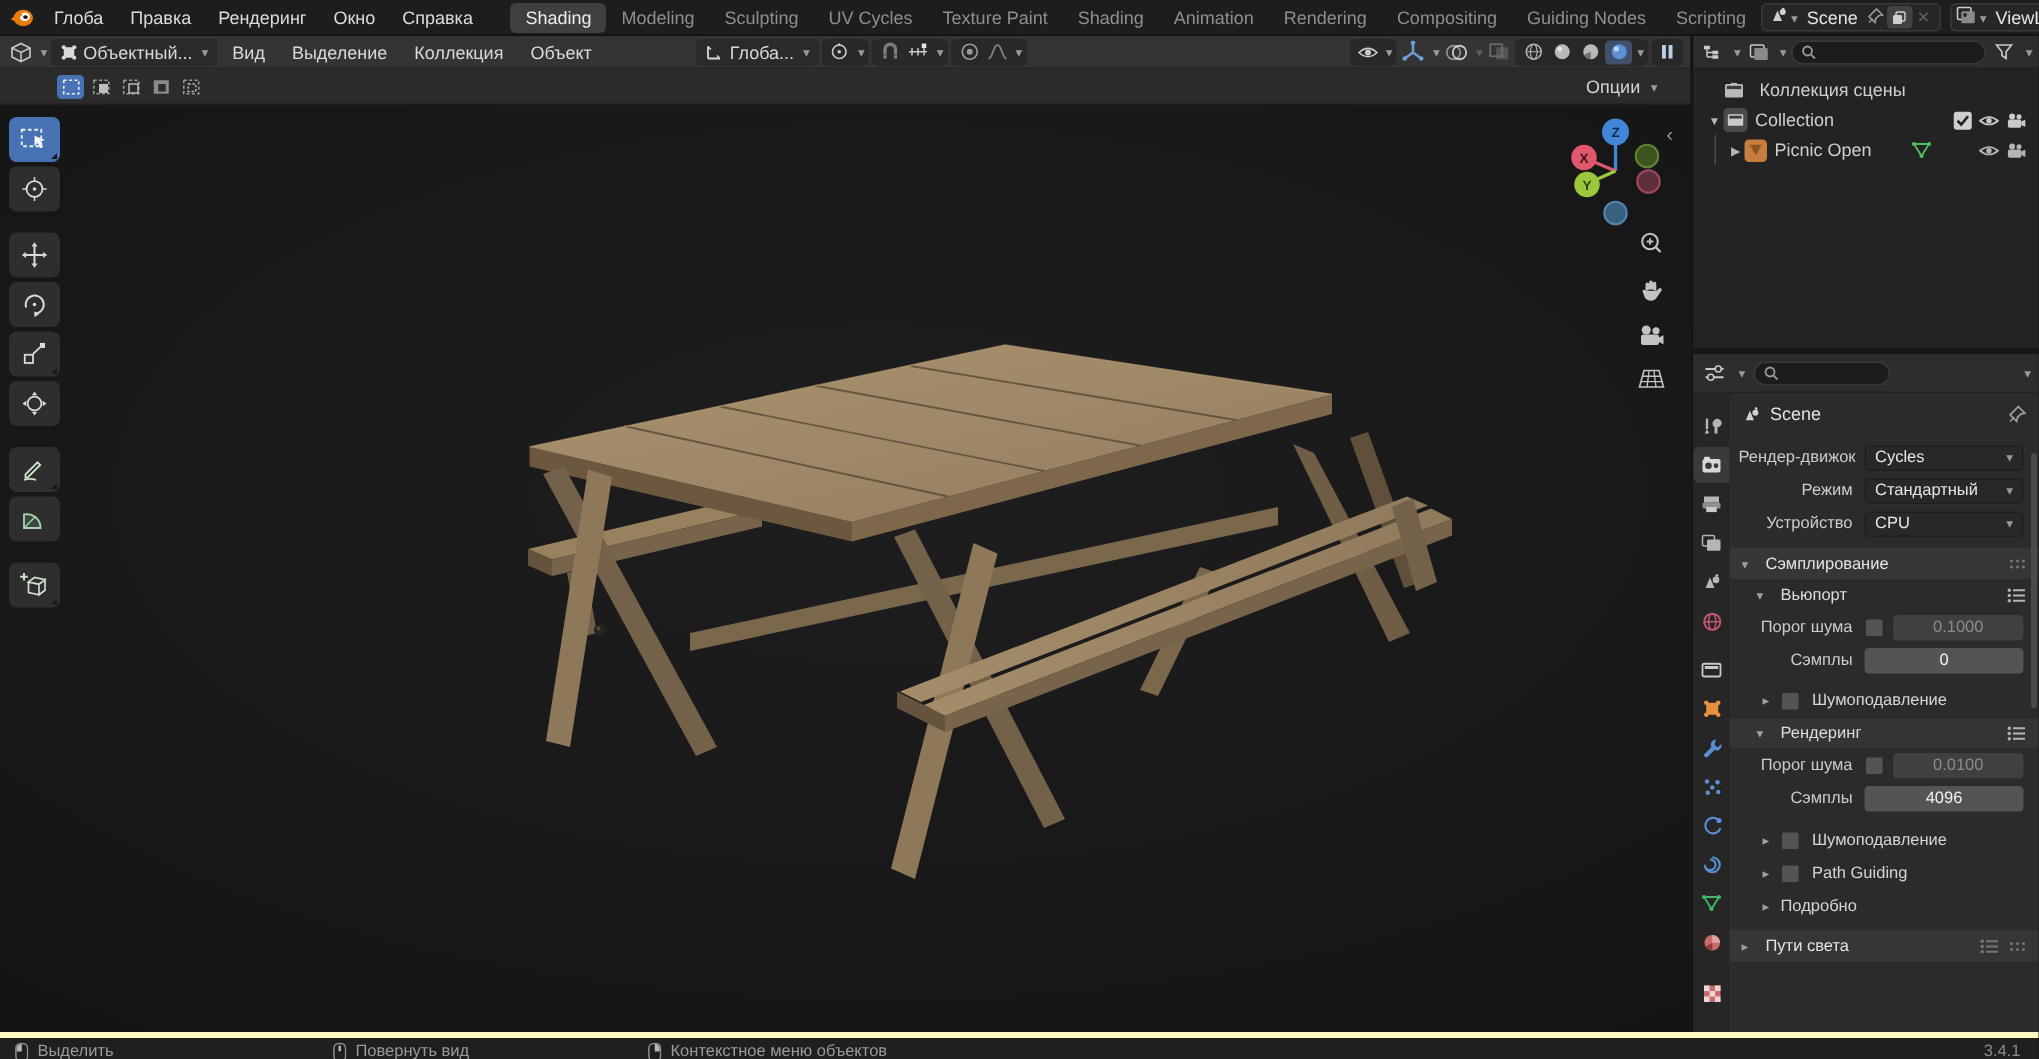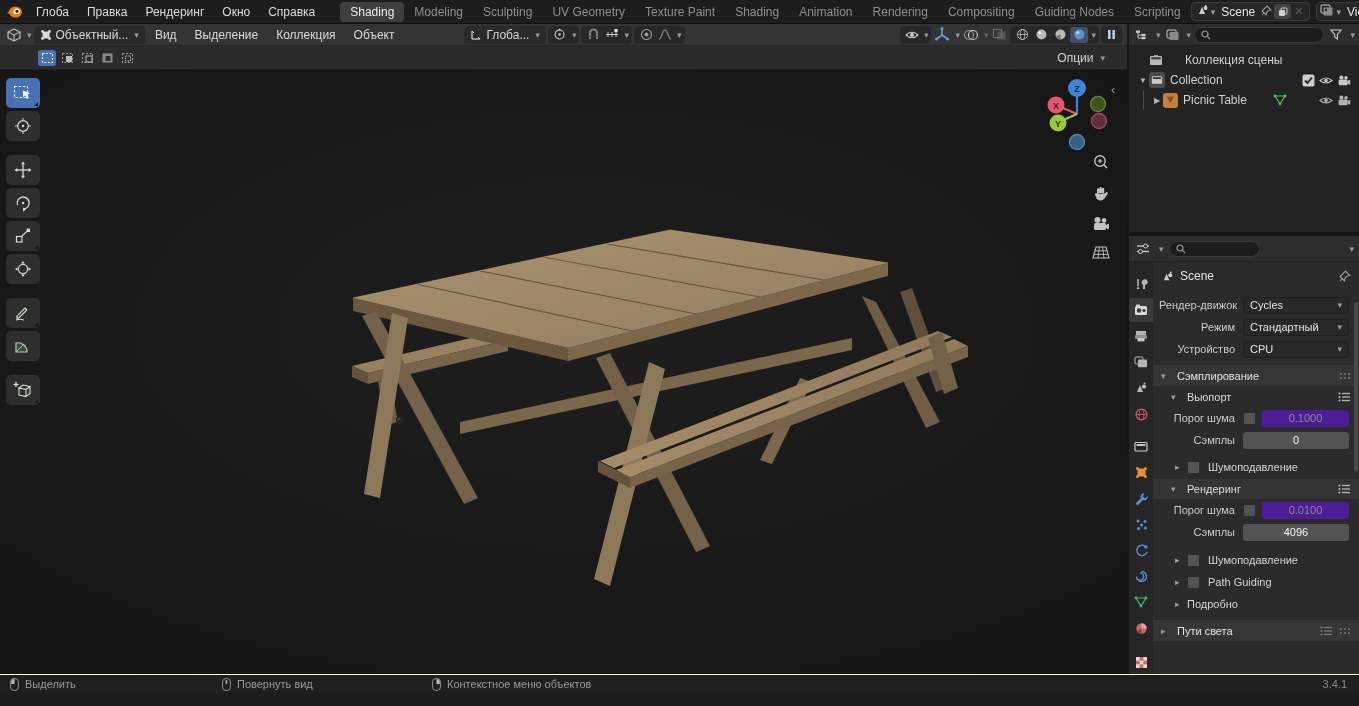--- a/index.html
+++ b/index.html
@@ -63,31 +63,31 @@
   .ptab { width:24px; height:24px; display:flex; align-items:center; justify-content:center; margin-bottom:2px; }
   .ptab.active { background:#3a3a3a; border-radius:4px 0 0 4px; }
   .props-body { position:absolute; top:26px; bottom:0; left:24px; right:0; overflow:hidden; font-size:11px; }
   .crumb { height:24px; display:flex; align-items:center; padding:4px 8px 0 8px; gap:6px; color:#e2e2e2; font-size:12px; }
   .prow { display:flex; align-items:center; height:22px; padding:0 10px 0 6px; }
   .plabel { width:84px; text-align:right; padding-right:8px; color:#cccccc; white-space:nowrap; }
   .pfield { flex:1; height:17px; border-radius:3px; display:flex; align-items:center; }
   .pfield.dropdown { background:#282828; border:1px solid #1f1f1f; color:#e6e6e6; padding:0 6px; }
   .pfield.dropdown .dchev { margin-left:auto; color:#9a9a9a; font-size:9px; }
   .pfield.num { background:#545454; color:#f1f1f1; justify-content:center; }
-  .pfield.num.disabled { background:#4c1d95; color:#8b8b8b; }
+  .pfield.num.disabled { background:#404040; color:#8b8b8b; }
   .cbox { width:13px; height:13px; background:#545454; border:1px solid #2c2c2c; border-radius:2px; margin-right:6px; flex:none; }
   .panel-hdr { height:22px; background:#363636; border-top:1px solid #2a2a2a; display:flex; align-items:center; padding:0 8px; gap:6px; color:#e4e4e4; margin-top:4px; }
   .sub-hdr { height:21px; display:flex; align-items:center; padding:0 8px 0 18px; gap:6px; color:#dcdcdc; }
   .chev-sm { color:#9f9f9f; font-size:9px; width:10px; }
   .grow { flex:1; }
   .collapsed-row { height:22px; display:flex; align-items:center; padding-left:22px; gap:2px; color:#d6d6d6; }
   .scrollbar { position:absolute; right:1px; top:40px; width:4px; height:170px; background:#4a4a4a; border-radius:2px; }
 
   
-  .statusbar { position:absolute; bottom:14px; left:0; right:0; height:18px; background:#1f1f1f; border-top:1px solid #fef9c3; color:#9a9a9a; font-size:11px; }
+  .statusbar { position:absolute; bottom:0; left:0; right:0; height:18px; background:#1f1f1f; border-top:4px solid #fef9c3; color:#9a9a9a; font-size:11px; }
   .sb-item { position:absolute; top:0; height:18px; display:flex; align-items:center; gap:6px; }
   .sb-version { position:absolute; right:12px; top:0; height:18px; display:flex; align-items:center; color:#8a8a8a;text-align:center; }
 </style>
 </head>
 <body>
 
 <div class="app">
 
   <div class="topbar">
     <span class="logo">
@@ -100,21 +100,21 @@
     </span>
     <span class="menu-item">Глоба</span>
     <span class="menu-item">Правка</span>
     <span class="menu-item">Рендеринг</span>
     <span class="menu-item">Окно</span>
     <span class="menu-item">Справка</span>
     <div class="ws-tabs">
       <span class="ws-tab active">Shading</span>
       <span class="ws-tab">Modeling</span>
       <span class="ws-tab">Sculpting</span>
-      <span class="ws-tab">UV Geometry</span>
+      <span class="ws-tab">UV Cycles</span>
       <span class="ws-tab">Texture Paint</span>
       <span class="ws-tab">Shading</span>
       <span class="ws-tab">Animation</span>
       <span class="ws-tab">Rendering</span>
       <span class="ws-tab">Compositing</span>
       <span class="ws-tab">Guiding Nodes</span>
       <span class="ws-tab">Scripting</span>
     </div>
     <div class="id-selector scene-sel">
       <span><svg width="14" height="12" viewBox="0 0 14 12">
@@ -543,21 +543,21 @@
     </div>
     <div class="outliner-body">
       <div class="ol-row" style="padding-left:18px">
         <span class="ol-ic">
             <svg width="14" height="11" viewBox="0 0 14 11">
               <rect x="1" y="1" width="12" height="9" rx="1" fill="#b9b9b9"></rect>
               <rect x="2.2" y="2.2" width="9.6" height="2.2" fill="#3c3c3c"></rect>
               <rect x="5" y="0.2" width="4" height="1.6" fill="#b9b9b9"></rect>
             </svg>
           </span>
-        <span style="margin-left:20px">Коллекция сцены</span>
+        <span style="margin-left:8px">Коллекция сцены</span>
       </div>
       <div class="ol-row" style="padding-left:8px">
         <span class="tri">▼</span>
         <span class="ol-ic" style="background:#4a4a4a;border-radius:3px;width:16px;height:16px">
             <svg width="12" height="10" viewBox="0 0 14 11">
               <rect x="1" y="1" width="12" height="9" rx="1" fill="#c9c9c9"></rect>
               <rect x="2.2" y="2.2" width="9.6" height="2.2" fill="#3c3c3c"></rect>
             </svg>
           </span>
         <span style="margin-left:5px">Collection</span>
@@ -584,21 +584,21 @@
           </span>
       </div>
       <div class="ol-row" style="padding-left:14px">
         <span style="width:8px;border-left:1px solid #4a4a4a;height:100%"></span>
         <span class="tri">▶</span>
         <span class="ol-ic" style="background:#c77d3e;border-radius:3px;width:15px;height:15px">
             <svg width="9" height="8" viewBox="0 0 9 8">
               <path d="M0.5,0.5 h8 L4.5,7.5 Z" fill="#8a5526"></path>
             </svg>
           </span>
-        <span style="margin-left:5px">Picnic Table</span>
+        <span style="margin-left:5px">Picnic Open</span>
         <span style="width:24px"></span>
         <span class="ol-ic">
             <svg width="14" height="12" viewBox="0 0 14 12">
               <path d="M2,2 H12 L7,10 Z" fill="none" stroke="#4ec161" stroke-width="1.2"></path>
               <circle cx="2" cy="2" r="1.4" fill="#4ec161"></circle>
               <circle cx="12" cy="2" r="1.4" fill="#4ec161"></circle>
               <circle cx="7" cy="10" r="1.4" fill="#4ec161"></circle>
             </svg>
           </span>
         <span class="grow"></span>

